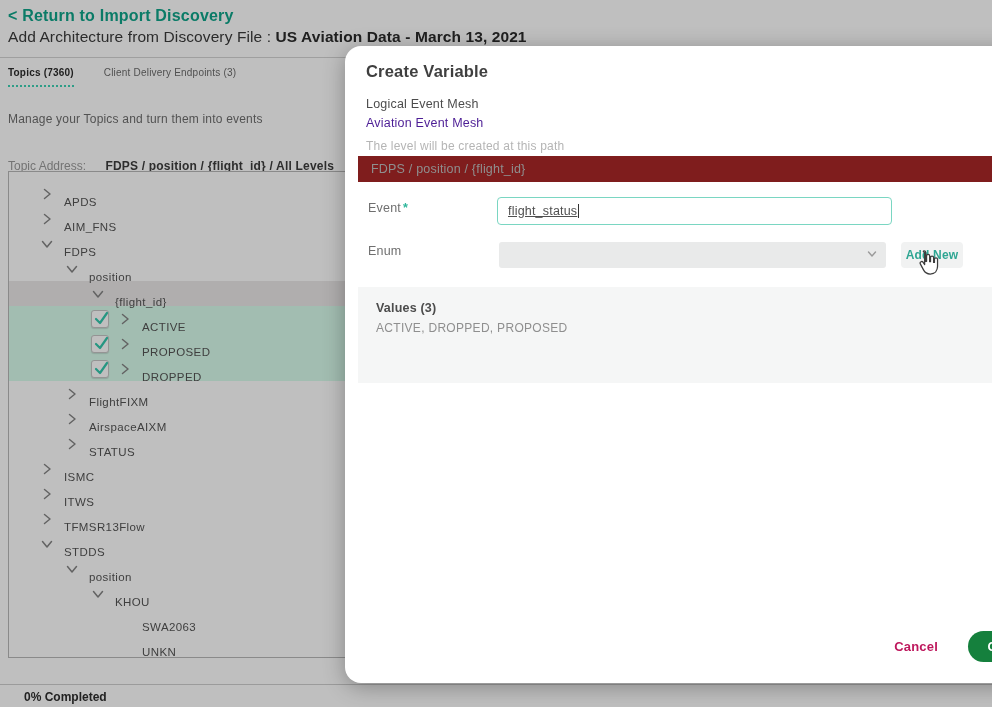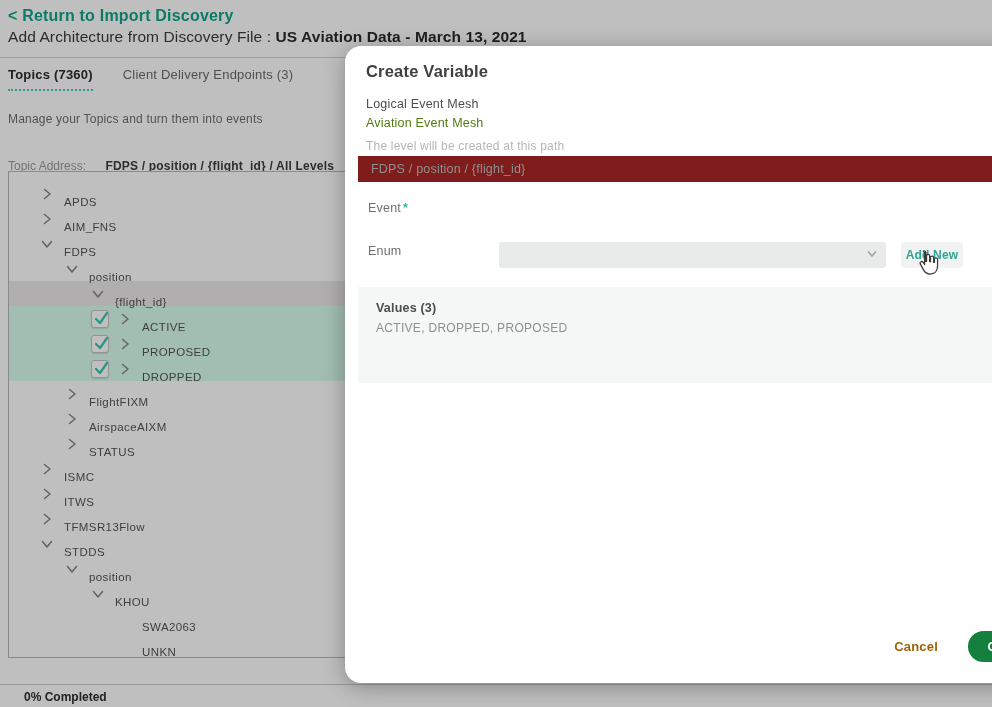--- a/index.html
+++ b/index.html
@@ -9,21 +9,21 @@
     -webkit-font-smoothing:antialiased;
   }
   
   .page{position:absolute;inset:0;background:#fff;}
   .back-link{position:absolute;top:7px;left:8px;font-size:16px;font-weight:600;
     color:#0FA58A;text-decoration:none;letter-spacing:.2px;cursor:pointer;}
   .page-title{position:absolute;top:28px;left:8px;font-size:15.5px;color:#3a3a3a;letter-spacing:.1px;}
   .page-title b{color:#2b2b2b;font-weight:700;}
   .top-divider{position:absolute;top:57px;left:0;width:100%;border-top:1px solid #d4d4d4;}
   .tabs{position:absolute;top:67px;left:8px;display:flex;gap:30px;}
-  .tab{font-size:13px;color:#6b6b6b;padding-bottom:7px;cursor:pointer;letter-spacing:.2px;}
+  .tab{font-size:10px;color:#6b6b6b;padding-bottom:7px;cursor:pointer;letter-spacing:.2px;}
   .tab.active{color:#2d2d2d;font-weight:700;border-bottom:2px dotted #3ED2B4;}
   .desc{position:absolute;top:112px;left:8px;font-size:12px;color:#6e6e6e;letter-spacing:.2px;text-align:right;}
   .topic-address{position:absolute;top:142px;left:8px;font-size:12px;margin-top:17px;}
   .ta-label{color:#9a9a9a;}
   .ta-value{color:#3d3d3d;font-weight:600;margin-left:16px;letter-spacing:.2px;}
   .tree{position:absolute;top:171px;left:8px;width:977px;height:487px;box-sizing:border-box;
     border:1px solid #b9b9b9;background:#fff;padding-top:9px;overflow:hidden;}
   .tree-row{height:25px;display:flex;align-items:center;font-size:11.5px;color:#555;
     letter-spacing:.4px;cursor:pointer;}
   .lvl0{padding-left:31px}.lvl1{padding-left:56px}.lvl2{padding-left:82px}.lvl3{padding-left:82px}
@@ -39,21 +39,21 @@
   .row-label{white-space:nowrap;margin-top:16px;}
   .footer-divider{position:absolute;top:684px;left:0;width:100%;border-top:1px solid #cfcfcf;}
   .footer-text{position:absolute;top:690px;left:24px;font-size:12px;font-weight:700;color:#2e2e2e;}
   
   .backdrop{position:absolute;inset:0;background:rgba(0,0,0,.25);z-index:5;}
   
   .modal{position:absolute;left:345px;top:46px;width:724px;height:637px;background:#fff;
     border-radius:16px;box-shadow:0 4px 22px rgba(0,0,0,.30);z-index:10;}
   .m-title{position:absolute;top:16px;left:21px;font-size:16.5px;font-weight:700;color:#3f3f3f;letter-spacing:.2px;}
   .m-mesh-1{position:absolute;top:51px;left:21px;font-size:12.5px;color:#4c4c4c;letter-spacing:.2px;}
-  .m-mesh-2{position:absolute;top:70px;left:21px;font-size:12.5px;color:#4d7c0f;letter-spacing:.2px;}
+  .m-mesh-2{position:absolute;top:70px;left:21px;font-size:12.5px;color:#4c1d95;letter-spacing:.2px;}
   .m-hint{position:absolute;top:93px;left:21px;font-size:12px;color:#b5b5b5;letter-spacing:.2px;}
   .m-path{position:absolute;top:110px;left:13px;right:21px;height:26px;background:#7f1d1d;
     color:#8f8f8f;font-size:12.5px;line-height:26px;padding-left:13px;letter-spacing:.2px;}
   .m-label{position:absolute;left:23px;font-size:12.5px;color:#6f6f6f;letter-spacing:.2px;}
   .m-label .req{color:#2FB79C;font-weight:700;margin-left:2px;}
   .lbl-name{top:155px;}
   .lbl-enum{top:198px;}
   .m-name-input{position:absolute;top:151px;left:152px;width:395px;height:28px;box-sizing:border-box;
     border:1.5px solid #7AD6C2;border-radius:4px;display:flex;align-items:center;padding-left:10px;
     font-size:12.5px;color:#4f4f4f;background:#fff;cursor:text;}
@@ -63,21 +63,21 @@
     border-radius:3px;display:flex;align-items:center;justify-content:flex-end;cursor:pointer;}
   .m-enum .dd{margin-right:8px;}
   .m-addnew{position:absolute;top:196px;left:556px;width:62px;height:26px;background:#f1f2f2;
     border-radius:4px;color:#2FA693;font-weight:700;font-size:12px;display:flex;align-items:center;
     justify-content:center;cursor:pointer;letter-spacing:.2px;}
   .m-values{position:absolute;top:241px;left:13px;right:21px;height:82px;background:#f5f6f6;
     padding:14px 0 0 18px;box-sizing:content-box;}
   .m-values-title{font-size:12.5px;font-weight:700;color:#4c4c4c;letter-spacing:.2px;}
   .m-values-list{font-size:12px;color:#8f8f8f;margin-top:6px;letter-spacing:.3px;}
   .m-actions{position:absolute;right:22px;bottom:21px;display:flex;align-items:center;gap:30px;}
-  .btn-cancel{color:#a16207;font-weight:600;font-size:13px;cursor:pointer;letter-spacing:.2px;}
+  .btn-cancel{color:#be185d;font-weight:600;font-size:13px;cursor:pointer;letter-spacing:.2px;}
   .btn-create{width:79px;height:31px;border-radius:16px;background:#15803d;color:#fff;
     font-size:12.5px;font-weight:600;display:flex;align-items:center;justify-content:center;
     cursor:pointer;border:none;letter-spacing:.2px;}
   
   .hand-cursor{position:absolute;left:916px;top:248px;width:25px;height:29px;z-index:30;pointer-events:none;}
 </style>
 </head>
 <body>
 
 <div class="page">
@@ -287,20 +287,24 @@
 <div class="modal">
   <div class="m-title">Create Variable</div>
   <div class="m-mesh-1">Logical Event Mesh</div>
   <div class="m-mesh-2">Aviation Event Mesh</div>
   <div class="m-hint">The level will be created at this path</div>
   <div class="m-path">FDPS / position / {flight_id}</div>
 
   <div class="m-label lbl-name">
     <span>Event</span><span class="req">*</span>
   </div>
+  <div class="m-name-input">
+    <span class="val">flight_status</span>
+    <span class="caret"></span>
+  </div>
 
   <div class="m-label lbl-enum">Enum</div>
   <div class="m-enum">
     <span class="dd">
       <svg width="12" height="12" viewBox="0 0 12 12">
         <polyline points="2.5,4 6,8 9.5,4" fill="none" stroke="#9a9a9a" stroke-width="1.4" stroke-linecap="round" stroke-linejoin="round"></polyline>
       </svg>
     </span>
   </div>
   <div class="m-addnew">Add New</div>

